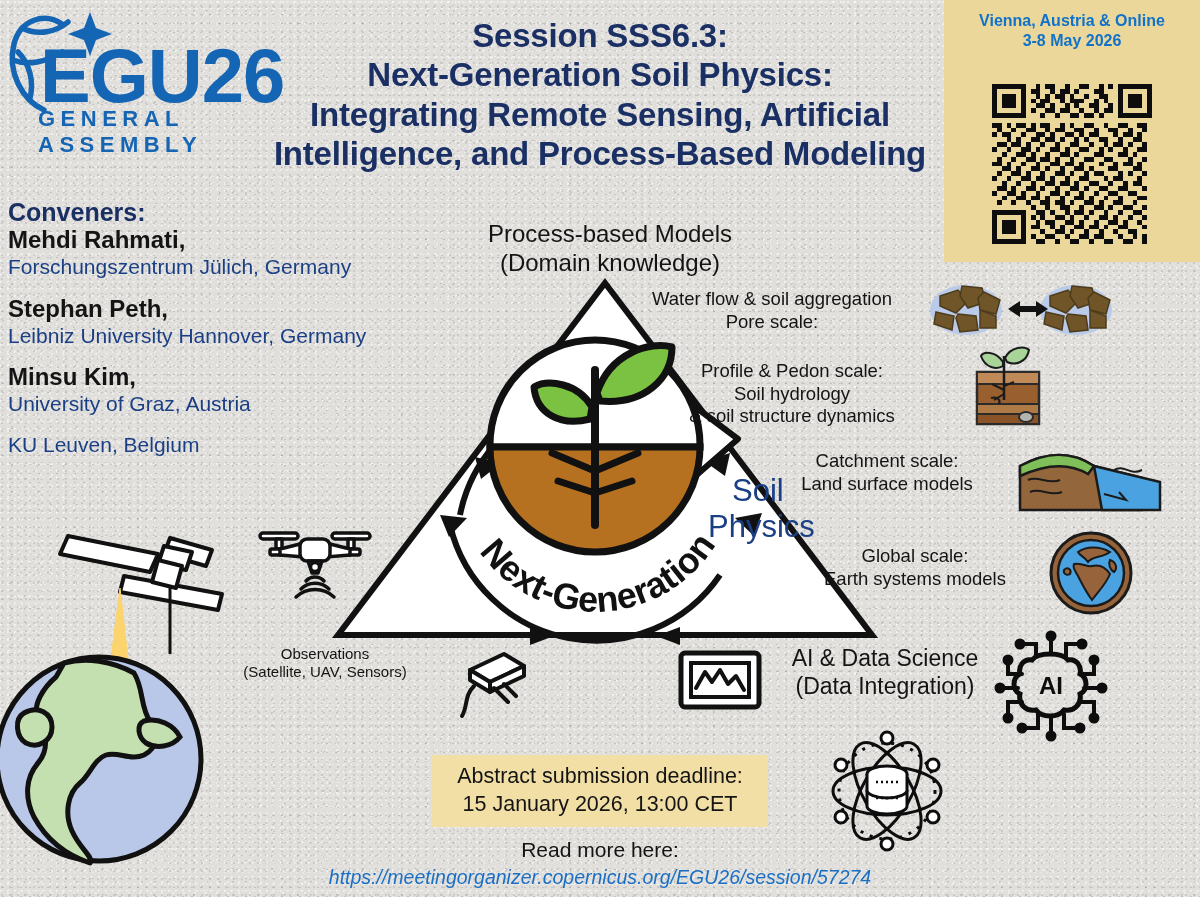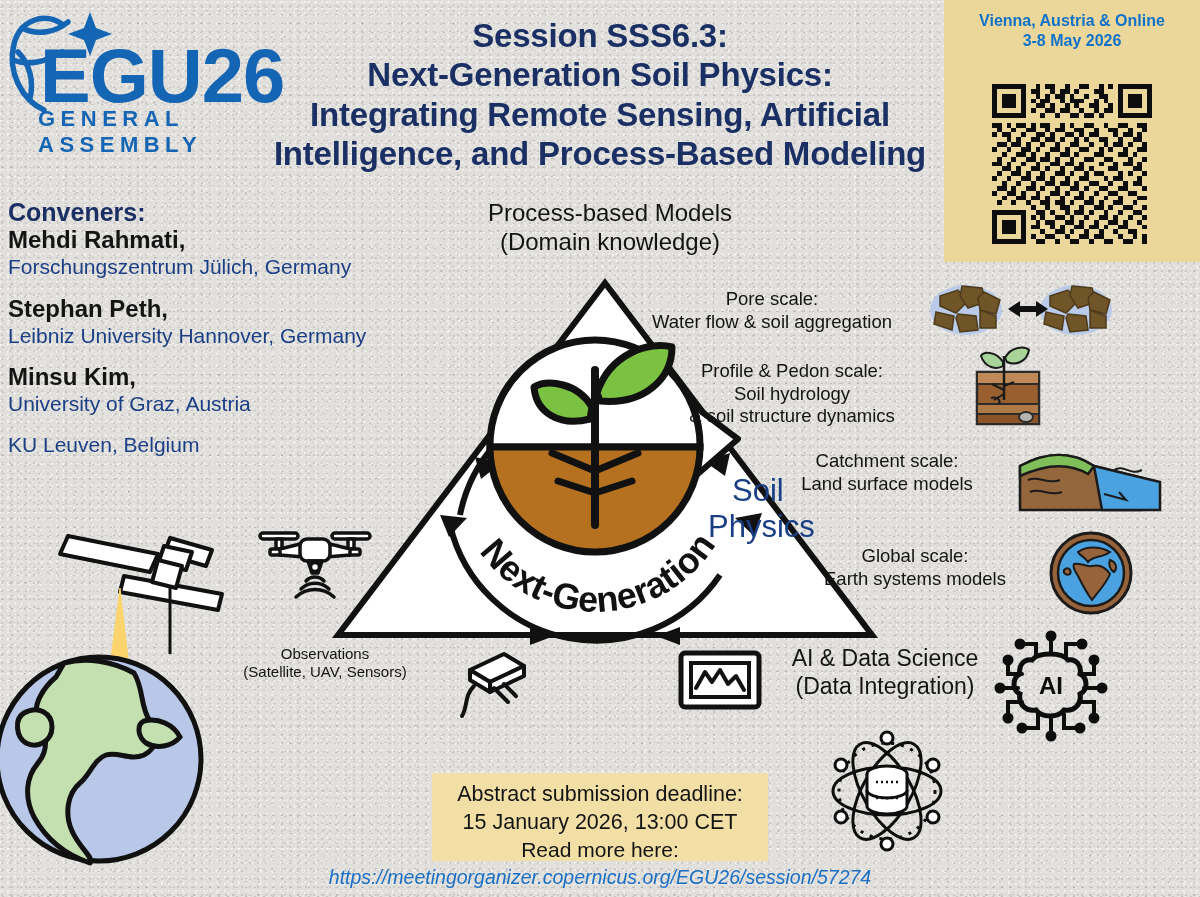--- a/index.html
+++ b/index.html
@@ -44,33 +44,33 @@
     color:#1072c8;font-size:16px;font-weight:bold;line-height:1.28;
   }
   #qrbox{position:absolute;left:48px;top:84px;width:160px;height:160px;background:#ecd79b;}
   
   #conv{left:8px;top:198px;width:430px;}
   #conv .hd{color:#1a2f63;font-size:25px;font-weight:bold;line-height:1.12;}
   #conv .nm{color:#141414;font-size:24px;font-weight:bold;line-height:1.18;}
   #conv .af{color:#1a3f85;font-size:21px;line-height:1.2;margin-bottom:15px;}
   
   .lbl{color:#141414;}
-  #apexlabel{left:420px;top:199px;width:380px;text-align:center;font-size:24px;line-height:1.2;}
+  #apexlabel{left:420px;top:220px;width:380px;text-align:center;font-size:24px;line-height:1.2;}
   #obslabel{left:175px;top:645px;width:300px;text-align:center;font-size:15px;line-height:1.2;}
   #ailabel{left:755px;top:645px;width:260px;text-align:center;font-size:23px;line-height:1.2;}
   .sc{font-size:18.5px;line-height:1.22;text-align:center;color:#141414;}
   #sc1{left:622px;top:288px;width:300px;}
   #sc2{left:642px;top:360px;width:300px;}
   #sc3{left:772px;top:450px;width:230px;}
   #sc4{left:790px;top:545px;width:250px;}
   
   #deadline{
-    left:432px;top:773px;width:336px;background:#f2dfa6;
+    left:432px;top:755px;width:336px;background:#f2dfa6;
     text-align:center;color:#141414;font-size:21.5px;line-height:1.32;
-    padding:7px 4px 24px 4px;box-sizing:border-box;
+    padding:7px 4px 8px 4px;box-sizing:border-box;
   }
   #readmore{left:370px;top:838px;width:460px;text-align:center;color:#141414;font-size:21px;}
   #url{left:230px;top:866px;width:740px;text-align:center;color:#1a6fc4;font-size:19.5px;font-style:italic;}
   svg{display:block;overflow:visible;}
 </style>
 </head>
 <body>
 
 <div id="poster">
 
@@ -458,22 +458,22 @@
   <div id="obslabel" class="abs lbl">
     <div>Observations</div>
     <div>(Satellite, UAV, Sensors)</div>
   </div>
   <div id="ailabel" class="abs lbl">
     <div>AI &amp; Data Science</div>
     <div>(Data Integration)</div>
   </div>
 
   <div id="sc1" class="abs sc">
+    <div>Water flow &amp; soil aggregation</div>
     <div>Pore scale:</div>
-    <div>Water flow &amp; soil aggregation</div>
   </div>
   <div id="sc2" class="abs sc">
     <div>Profile &amp; Pedon scale:</div>
     <div>Soil hydrology</div>
     <div>&amp; soil structure dynamics</div>
   </div>
   <div id="sc3" class="abs sc">
     <div>Catchment scale:</div>
     <div>Land surface models</div>
   </div>

